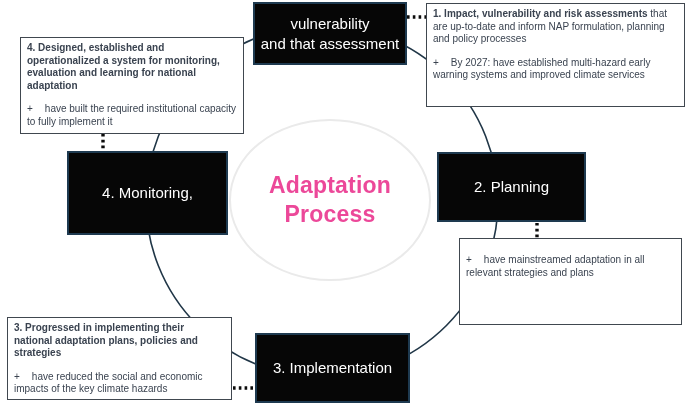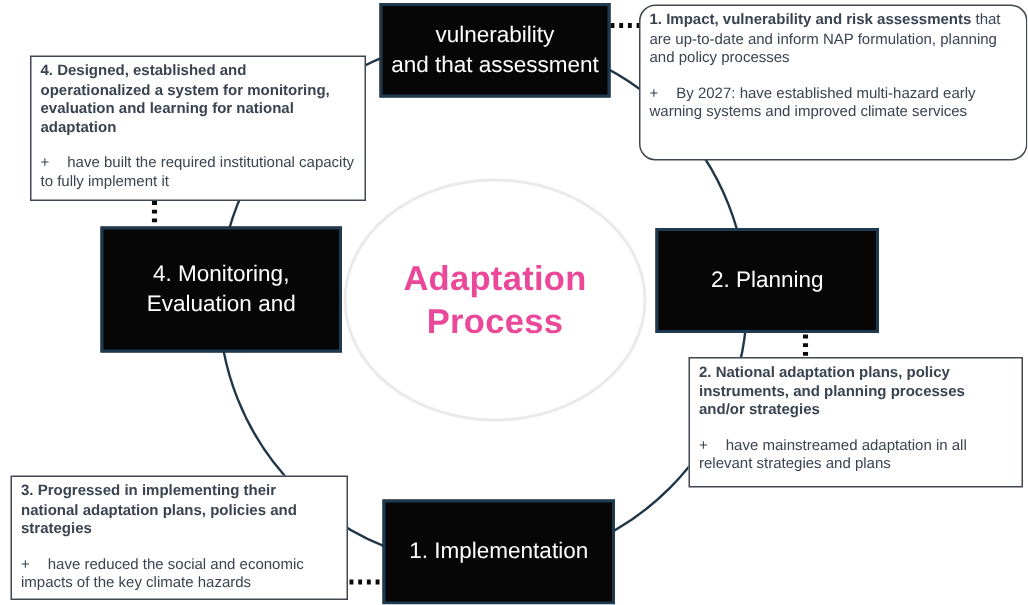--- a/index.html
+++ b/index.html
@@ -33,21 +33,21 @@
   .note{
     position:absolute;background:#fff;border:1.4px solid var(--note-border,#40474f);
     color:var(--note-text,#3a4350);font-size:10px;line-height:12.5px;
     padding:4px 6px;box-sizing:border-box;
   }
   .note p{margin:0;}
   .note .bullet{margin-top:11px;}
   .note .plus{display:inline-block;margin-right:12px;}
   .note b{font-weight:700;}
   .note-mel{left:20px;top:37px;width:224px;height:97px;}
-  .note-assessment{left:426px;top:3px;width:259px;height:104px;border-radius:11px;}
+  .note-assessment{left:426px;top:3px;width:259px;height:104px;}
   .note-planning{left:459px;top:238px;width:223px;height:87px;}
   .note-implementation{left:7px;top:317px;width:225px;height:83px;}
 </style>
 </head>
 <body>
 
 <div class="canvas">
 
   <svg class="underlay" width="685" height="403" viewBox="0 0 685 403">
     <circle class="cycle-circle" cx="322" cy="201" r="176"></circle>
@@ -67,44 +67,42 @@
   <div class="stage stage-assessment">
     <div>
       <span>vulnerability</span>
       <span>and that assessment</span>
     </div>
   </div>
 
   <div class="stage stage-mel">
     <div>
       <span>4. Monitoring,</span>
-      <span>Evaluation and</span>
     </div>
   </div>
 
   <div class="stage stage-planning">
     <span>2. Planning</span>
   </div>
 
   <div class="stage stage-implementation">
-    <span>1. Implementation</span>
+    <span>3. Implementation</span>
   </div>
 
   <div class="note note-mel">
     <p class="lead"><b>4. Designed, established and operationalized a system for monitoring, evaluation and learning for national adaptation</b><span></span></p>
     <p class="bullet"><span class="plus">+</span><span>have built the required institutional capacity to fully implement it</span></p>
   </div>
 
   <div class="note note-assessment">
     <p class="lead"><b>1. Impact, vulnerability and risk assessments</b><span> that are up-to-date and inform NAP formulation, planning and policy processes</span></p>
     <p class="bullet"><span class="plus">+</span><span>By 2027: have established multi-hazard early warning systems and improved climate services</span></p>
   </div>
 
   <div class="note note-planning">
-    <p class="lead"><b>2. National adaptation plans, policy instruments, and planning processes and/or strategies</b><span></span></p>
     <p class="bullet"><span class="plus">+</span><span>have mainstreamed adaptation in all relevant strategies and plans</span></p>
   </div>
 
   <div class="note note-implementation">
     <p class="lead"><b>3. Progressed in implementing their national adaptation plans, policies and strategies</b><span></span></p>
     <p class="bullet"><span class="plus">+</span><span>have reduced the social and economic impacts of the key climate hazards</span></p>
   </div>
 
 </div>
 

